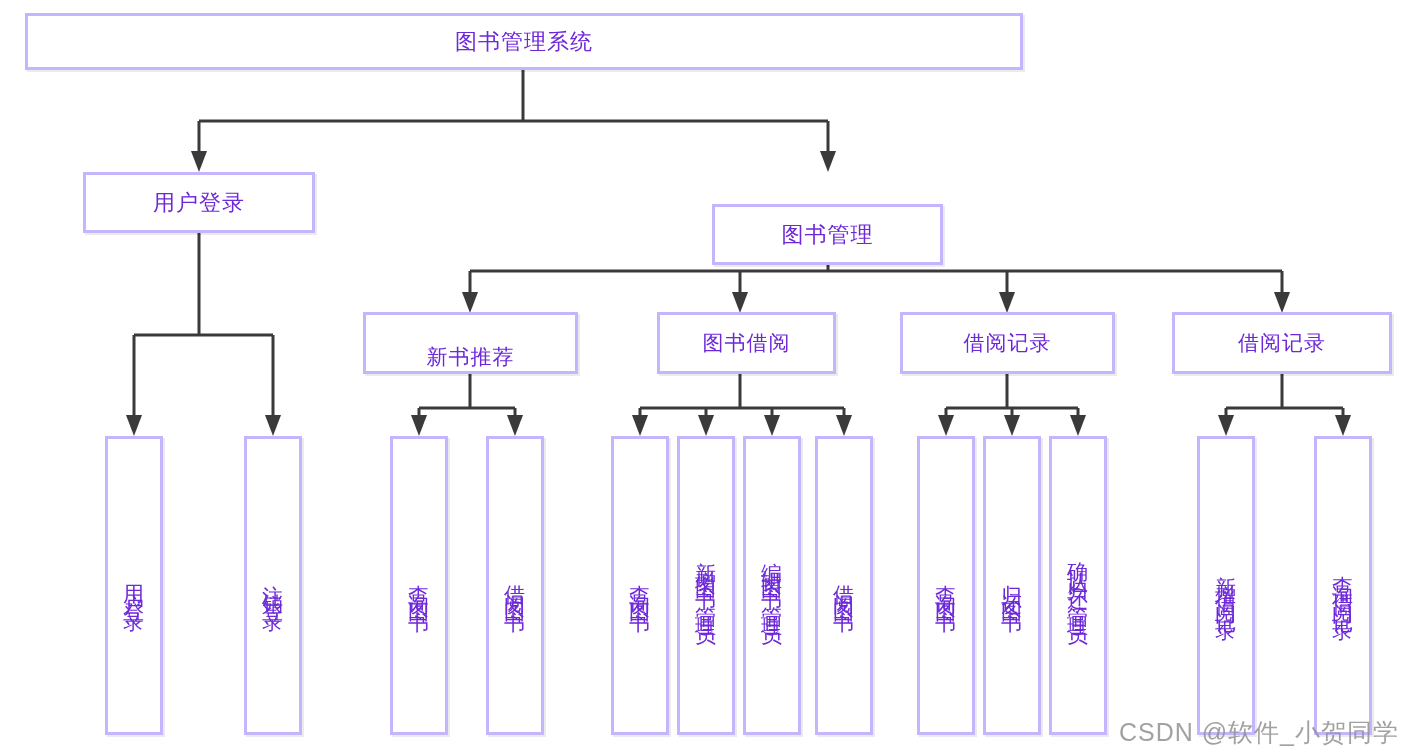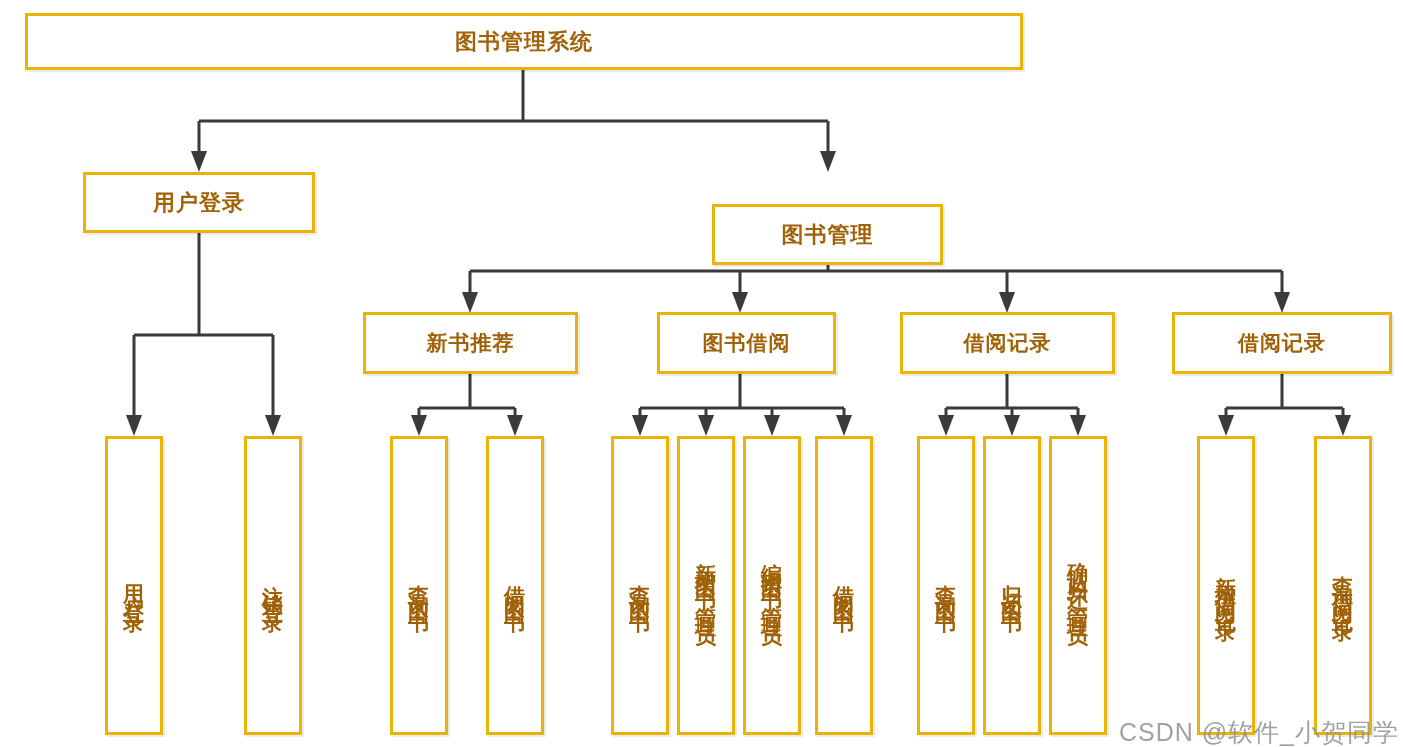--- a/index.html
+++ b/index.html
@@ -10,43 +10,42 @@
     background:#ffffff;
     font-family:"Liberation Sans","DejaVu Sans",sans-serif;
     overflow:hidden;
   }
   #wires{position:absolute;left:0;top:0;z-index:0;}
   #wires path{stroke:#3a3a3a;stroke-width:3;fill:none;}
   #wires polygon{fill:#3a3a3a;stroke:none;}
   .box{
     position:absolute;
     box-sizing:border-box;
-    border:3px solid #eab308;
+    border:3px solid #c4b5fd;
     background:#ffffff;
     display:flex;align-items:center;justify-content:center;
-    color:#a16207;
+    color:#6d28d9;
     z-index:1;
     box-shadow:2px 2px 0 rgba(0,0,0,0.08);
-    font-weight:bold;
   }
   .h-label{font-size:22px;letter-spacing:1px;white-space:nowrap;}
   .lvl3 .h-label{font-size:21px;}
   .leaf{top:436px;height:299px;width:58px;}
   .v-label{
     writing-mode:vertical-rl;
     font-size:21px;
     letter-spacing:9px;
     line-height:1;
     white-space:nowrap;
   }
   
   .n-root{left:25px;top:13px;width:998px;height:57px;}
   .n-user-login{left:83px;top:172px;width:232px;height:61px;}
   .n-book-mgmt{left:712px;top:172px;width:231px;height:61px;margin-top:32px;}
-  .n-new-book{left:363px;top:312px;width:215px;height:62px;}
+  .n-new-book{left:363px;top:312px;width:215px;height:62px;align-items:flex-end;}
   .n-book-borrow{left:657px;top:312px;width:179px;height:62px;}
   .n-current-borrow{left:900px;top:312px;width:215px;height:62px;}
   .n-borrow-record{left:1172px;top:312px;width:220px;height:62px;}
   .lf-1{left:105px;}  .lf-2{left:244px;}
   .lf-3{left:390px;}  .lf-4{left:486px;}
   .lf-5{left:611px;}  .lf-6{left:677px;}
   .lf-7{left:743px;}  .lf-8{left:815px;}
   .lf-9{left:917px;}  .lf-10{left:983px;} .lf-11{left:1049px;}
   .lf-12{left:1197px;}.lf-13{left:1314px;}
   .watermark{

